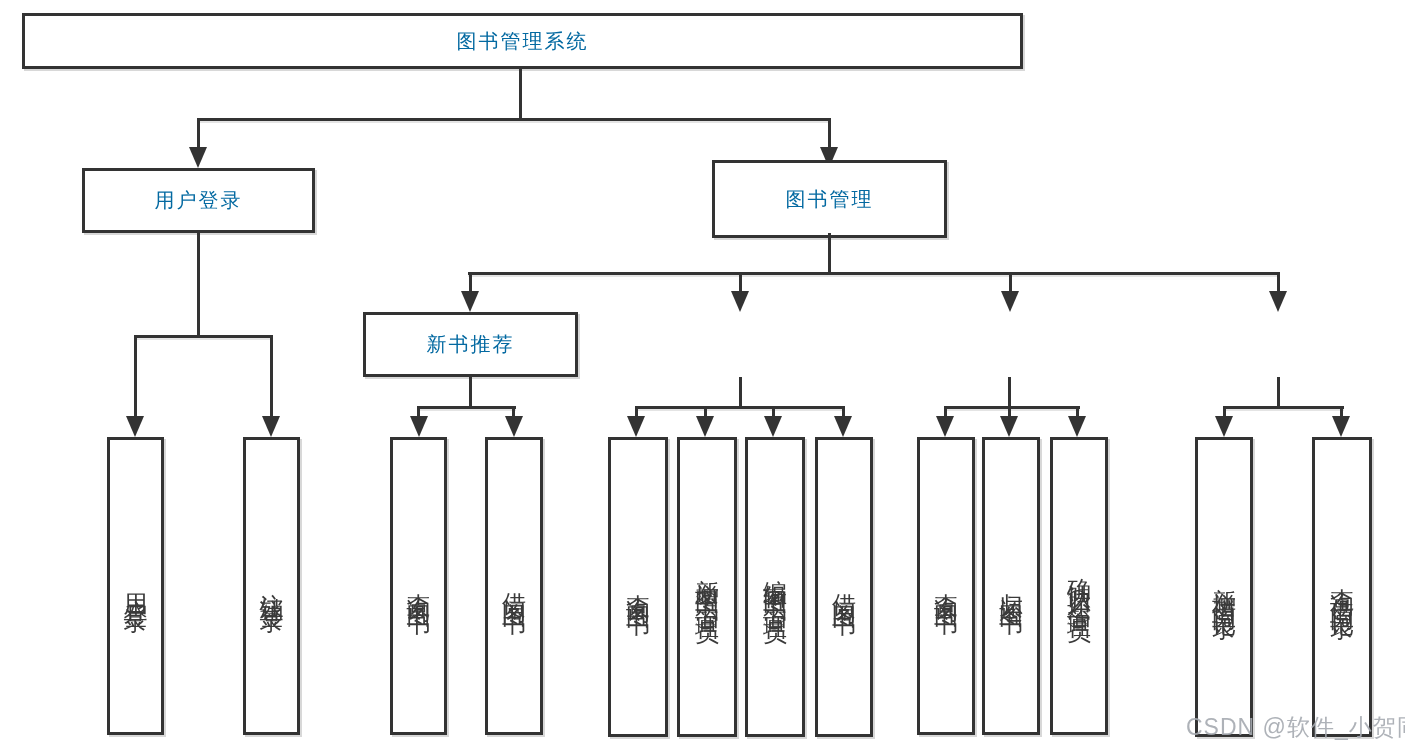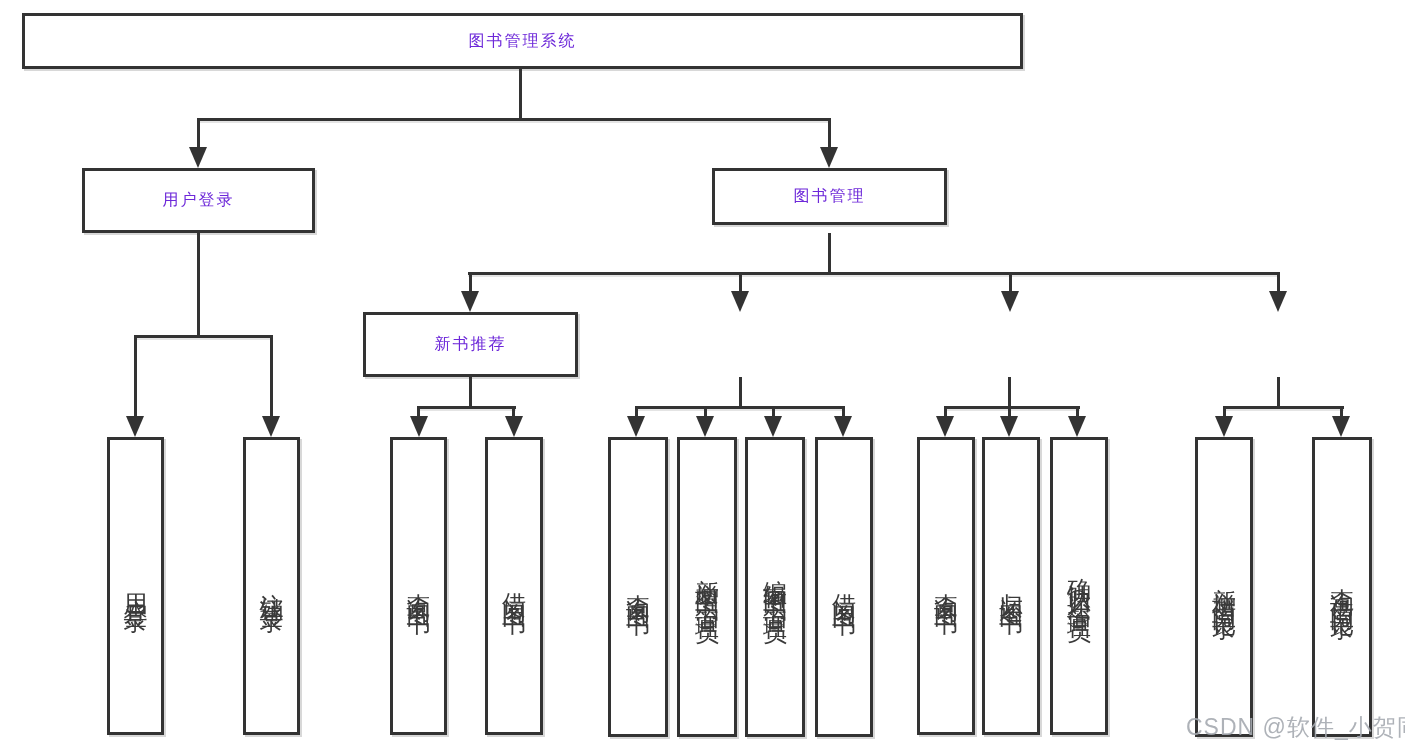--- a/index.html
+++ b/index.html
@@ -15,23 +15,23 @@
     position: absolute;
     box-sizing: border-box;
     border: 3px solid #333333;
     background: #ffffff;
     display: flex;
     align-items: center;
     justify-content: center;
     box-shadow: 2px 2px 0 rgba(100,100,100,0.25);
   }
   .hlabel {
-    font-size: 16px;
+    font-size: 20px;
     letter-spacing: 2px;
-    color: #6d28d9;
+    color: #0369a1;
     white-space: nowrap;
   }
   .vlabel {
     writing-mode: vertical-rl;
     text-orientation: mixed;
     font-size: 24px;
     letter-spacing: 6px;
     color: #3a3a3a;
     line-height: 1;
   }
@@ -70,21 +70,21 @@
   <div class="vline" style="left:519px; top:68px; height:52px;"></div>
   <div class="hline" style="left:197px; top:118px; width:634px;"></div>
   <div class="vline" style="left:197px; top:118px; height:32px;"></div>
   <div class="arrow" style="left:189px; top:147px;"></div>
   <div class="vline" style="left:828px; top:118px; height:32px;"></div>
   <div class="arrow" style="left:820px; top:147px;"></div>
 
   <div class="box" style="left:82px; top:168px; width:233px; height:65px;">
     <span class="hlabel">用户登录</span>
   </div>
-  <div class="box" style="left:712px; top:168px; width:235px; height:57px;">
+  <div class="box" style="left:712px; top:160px; width:235px; height:78px;">
     <span class="hlabel">图书管理</span>
   </div>
 
   <div class="vline" style="left:197px; top:232px; height:106px;"></div>
   <div class="hline" style="left:134px; top:335px; width:139px;"></div>
   <div class="vline" style="left:134px; top:335px; height:84px;"></div>
   <div class="arrow" style="left:126px; top:416px;"></div>
   <div class="vline" style="left:270px; top:335px; height:84px;"></div>
   <div class="arrow" style="left:262px; top:416px;"></div>
 

